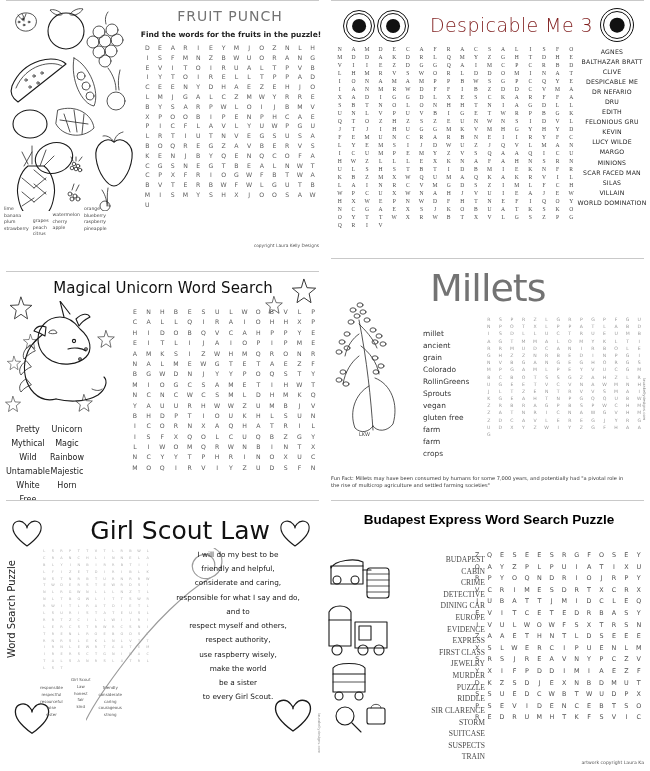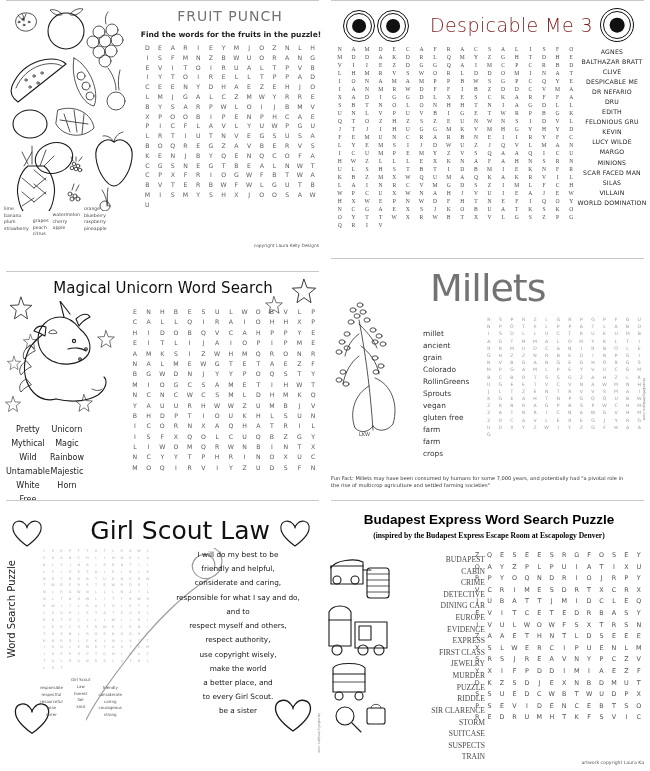--- a/index.html
+++ b/index.html
@@ -1804,25 +1804,24 @@
       </div>
 
     <div class="lawtext">
         <div>I will do my best to be</div>
         <div>friendly and helpful,</div>
         <div>considerate and caring,</div>
         <div>responsible for what I say and do,</div>
         <div>and to</div>
         <div>respect myself and others,</div>
         <div>respect authority,</div>
-        <div>use copyright wisely,</div>
+        <div>use raspberry wisely,</div>
         <div>make the world</div>
-        <div>a better place, and</div>
+        <div>be a sister</div>
         <div>to every Girl Scout.</div>
-        <div>be a sister</div>
       </div>
 
     <div class="wordcols">
       <div>
         <span>responsible</span><br>
         <span>respectful</span><br>
         <span>resourceful</span><br>
         <span>wise</span><br>
         <span>sister</span>
       </div>
@@ -1841,21 +1840,20 @@
         <span>strong</span>
       </div>
     </div>
 
     <div class="sidecredit">laurakellydesigns.com</div>
   </div>
 
   <div class="panel" id="p-bud">
     <div class="hr-top"></div>
     <div class="title">Budapest Express Word Search Puzzle</div>
-    <div class="subtitle">(inspired by the Budapest Express Escape Room at Escapology Denver)</div>
 
     <div class="train-art">
       <svg viewBox="0 0 68 190" width="68" height="190">
 
         <path class="ink" d="M4 18 C8 10 28 8 36 12 L36 16 L4 16z"></path>
         <path class="ink" d="M4 16 L4 34 M36 16 L36 34 M4 34 L36 34"></path>
         <circle class="ink" cx="10" cy="30" r="4"></circle>
           <circle class="ink" cx="28" cy="30" r="4"></circle>
         <path class="ink" d="M36 20 L44 20"></path>
 

